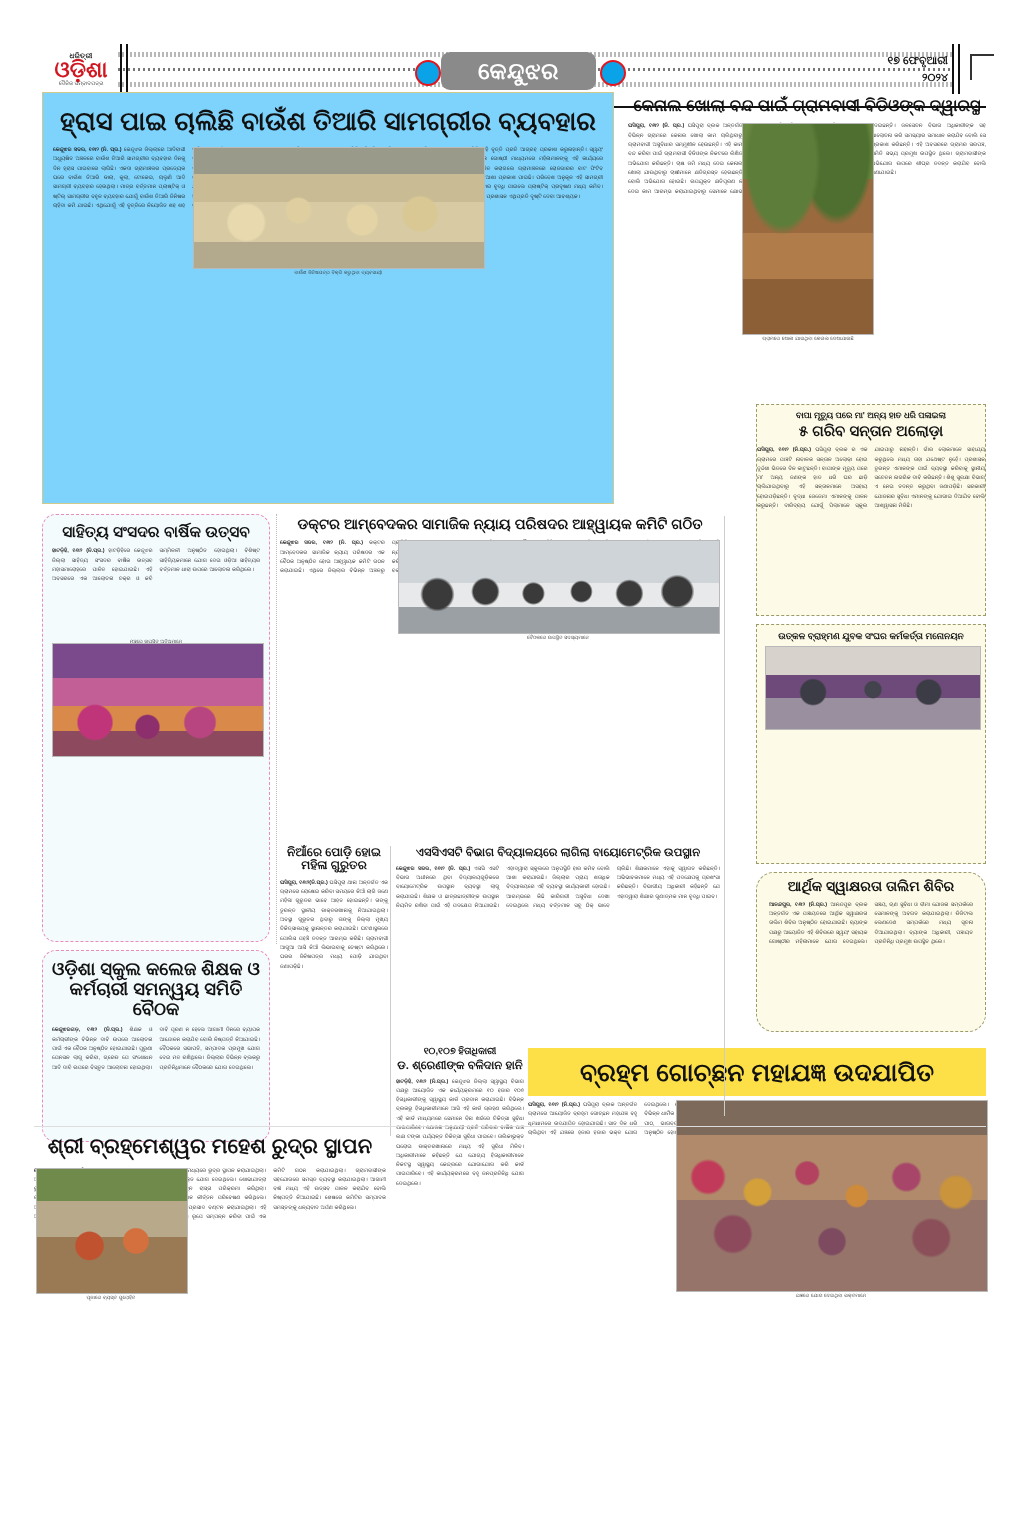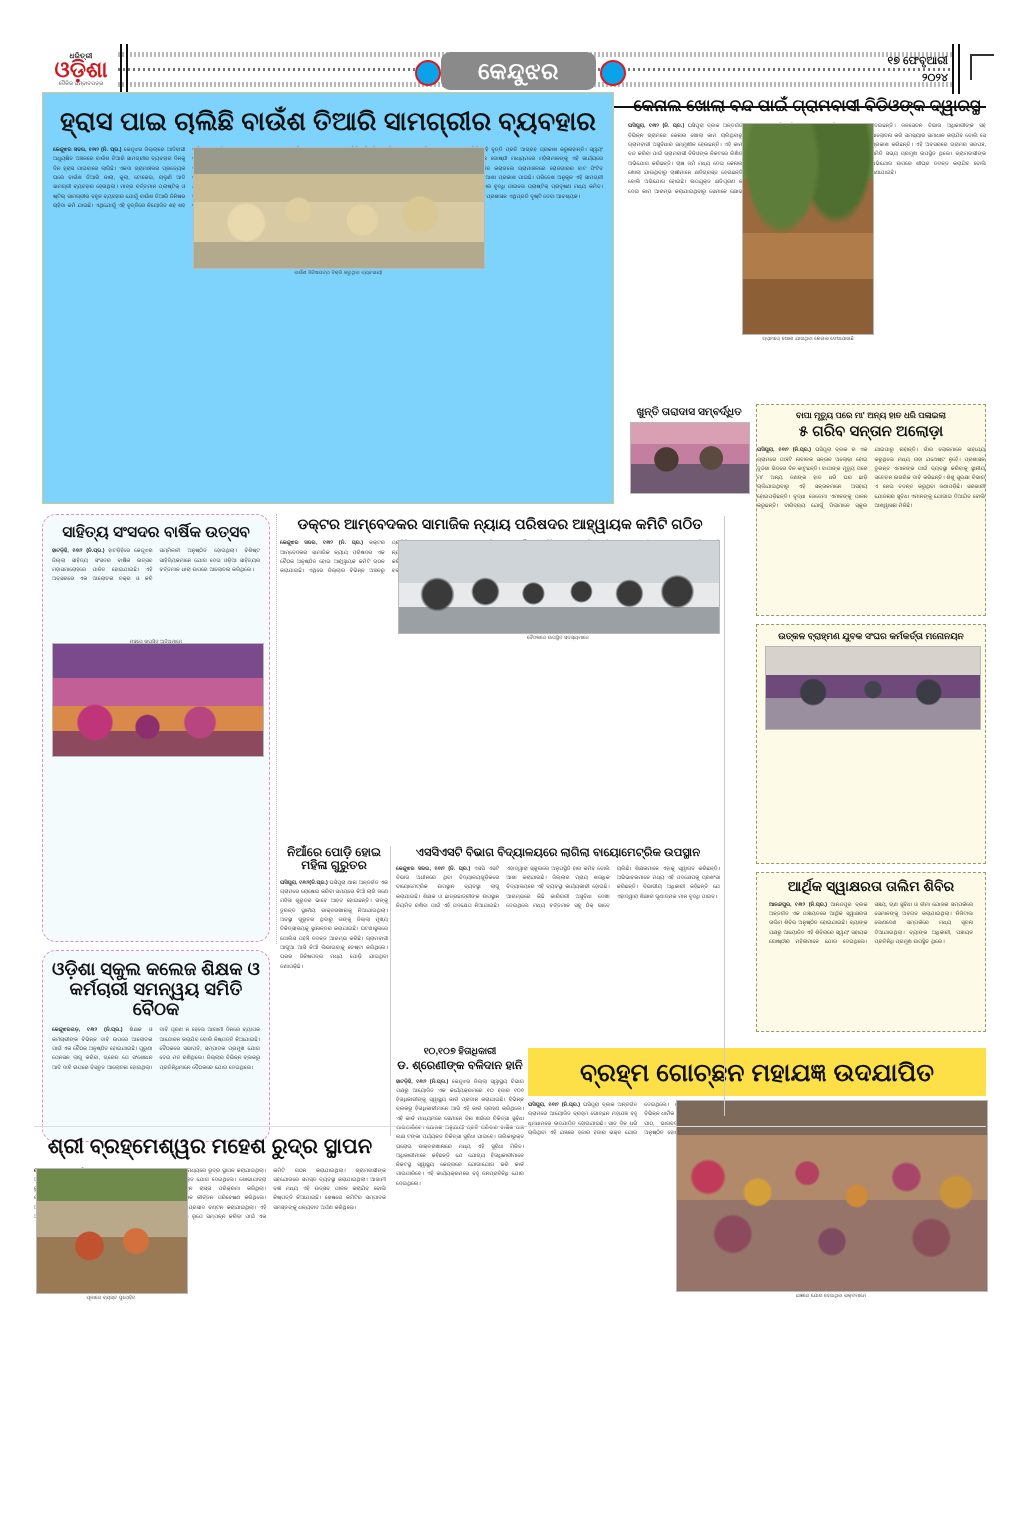--- a/index.html
+++ b/index.html
@@ -169,26 +169,20 @@
         <span style="font-weight:bold;">ଘସିପୁରା, ୧୬ା୨ (ନି. ପ୍ର.)</span>
         <span>ଘସିପୁରା ବ୍ଲକ ଅନ୍ତର୍ଗତ ବିଭିନ୍ନ ଗ୍ରାମରେ କେନାଲ ଖୋଲା କାମ ଚାଲିଥିବାରୁ ଗ୍ରାମବାସୀ ଅସୁବିଧାର ସମ୍ମୁଖୀନ ହେଉଛନ୍ତି। ଏହି କାମ ବନ୍ଦ କରିବା ପାଇଁ ଗ୍ରାମବାସୀ ବିଡିଓଙ୍କ ନିକଟରେ ଲିଖିତ ଅଭିଯୋଗ କରିଛନ୍ତି। ଚାଷ ଜମି ମଧ୍ୟ ଦେଇ କେନାଲ ଖୋଲା ଯାଉଥିବାରୁ ଚାଷୀମାନେ କ୍ଷତିଗ୍ରସ୍ତ ହେଉଛନ୍ତି ବୋଲି ଅଭିଯୋଗ ହୋଇଛି। ଉପଯୁକ୍ତ କ୍ଷତିପୂରଣ ନ ଦେଇ କାମ ଆରମ୍ଭ କରାଯାଇଥିବାରୁ ସେମାନେ କ୍ଷୋଭ ପ୍ରକାଶ କରିଛନ୍ତି। ରାସ୍ତା କଟାଯିବା ଫଳରେ ଯାତାୟାତରେ ବାଧା ସୃଷ୍ଟି ହେଉଛି। ବର୍ଷା ଦିନେ ଏହି କେନାଲରେ ପାଣି ଭର୍ତ୍ତି ହୋଇ ଗ୍ରାମ ଭିତରକୁ ପଶିଯିବାର ଆଶଙ୍କା ରହିଛି। ସ୍କୁଲ ଯାଉଥିବା ପିଲାମାନଙ୍କ ପାଇଁ ବିପଦ ସୃଷ୍ଟି ହୋଇଛି। ତୁରନ୍ତ ଏହି ସମସ୍ୟାର ସମାଧାନ ନ ହେଲେ ଆନ୍ଦୋଳନ କରିବେ ବୋଲି ଗ୍ରାମବାସୀ ଚେତାବନୀ ଦେଇଛନ୍ତି। ବିଡିଓ ଏ ସମ୍ପର୍କରେ ତୁରନ୍ତ ବ୍ୟବସ୍ଥା ଗ୍ରହଣ କରିବେ ବୋଲି ଆଶ୍ୱାସନା ଦେଇଛନ୍ତି। ଜଳସେଚନ ବିଭାଗ ଅଧିକାରୀଙ୍କ ସହ ଆଲୋଚନା କରି ସମସ୍ୟାର ସମାଧାନ କରାଯିବ ବୋଲି ସେ ପ୍ରକାଶ କରିଛନ୍ତି। ଏହି ଅବସରରେ ଗ୍ରାମର ସରପଞ୍ଚ, ସମିତି ସଭ୍ୟ ପ୍ରମୁଖ ଉପସ୍ଥିତ ଥିଲେ। ଗ୍ରାମବାସୀଙ୍କ ଅଭିଯୋଗ ଉପରେ ଶୀଘ୍ର ତଦନ୍ତ କରାଯିବ ବୋଲି ଜଣାଯାଇଛି।</span>
       </div>
       <div class="photo" style="position:absolute;left:114px;top:2px;width:130px;height:210px;">
           <div class="ph-canal"></div>
         </div>
       <div class="cap" style="position:absolute;left:100px;top:214px;width:160px;">ଗ୍ରାମରେ ଖୋଳା ଯାଇଥିବା କେନାଲ ଦେଖାଯାଉଛି</div>
     </div>
   </div>
 
-  <div class="blk" style="left:630px;top:406px;width:118px;height:100px;">
-    <div class="hl" style="font-size:10.5px;margin-bottom:4px;">ଖୁନ୍ତି ତାରାଦାସ ସମ୍ବର୍ଦ୍ଧିତ</div>
-    <div class="photo" style="position:relative;width:118px;height:70px;">
-        <div class="ph-award"></div>
-      </div>
-  </div>
 
   <div class="blk box-cream-dash" style="left:756px;top:404px;width:230px;height:212px;padding:6px 0;">
     <div class="hl" style="font-size:8.4px;margin-bottom:3px;">ବାପା ମୃତ୍ୟୁ ପରେ ମା' ଅନ୍ୟ ହାତ ଧରି ପଳାଇଲା</div>
     <div class="hl" style="font-size:15px;margin-bottom:5px;">୫ ଗରିବ ସନ୍ତାନ ଅଲୋଡ଼ା</div>
     <div class="body cols2" style="height:160px;">
       <span style="font-weight:bold;">ଘସିପୁରା, ୧୬ା୨ (ନି.ପ୍ର.)</span>
       <span>ଘସିପୁରା ବ୍ଲକ ର ଏକ ଗ୍ରାମରେ ପାଞ୍ଚଟି ନାବାଳକ ସନ୍ତାନ ଅଲୋଡ଼ା ହୋଇ ଦୁର୍ଦ୍ଦଶା ଭିତରେ ଦିନ କାଟୁଛନ୍ତି। ବାପାଙ୍କ ମୃତ୍ୟୁ ପରେ ମା' ଅନ୍ୟ ଜଣଙ୍କ ହାତ ଧରି ଘର ଛାଡ଼ି ଚାଲିଯାଇଥିବାରୁ ଏହି ସନ୍ତାନମାନେ ଅସହାୟ ହୋଇପଡ଼ିଛନ୍ତି। ବୃଦ୍ଧା ଜେଜେମା ଏମାନଙ୍କୁ ପାଳନ କରୁଛନ୍ତି। ଦାରିଦ୍ର୍ୟ ଯୋଗୁଁ ପିଲାମାନେ ସ୍କୁଲ ଯାଇପାରୁ ନାହାନ୍ତି। ଗାଁର ଲୋକମାନେ ସାହାଯ୍ୟ କରୁଥିଲେ ମଧ୍ୟ ତାହା ଯଥେଷ୍ଟ ନୁହେଁ। ପ୍ରଶାସନ ତୁରନ୍ତ ଏମାନଙ୍କ ପାଇଁ ବ୍ୟବସ୍ଥା କରିବାକୁ ସ୍ଥାନୀୟ ସଚେତନ ନାଗରିକ ଦାବି କରିଛନ୍ତି। ଶିଶୁ ସୁରକ୍ଷା ବିଭାଗ ଏ ନେଇ ତଦନ୍ତ କରୁଥିବା ଜଣାପଡ଼ିଛି। ସରକାରୀ ଯୋଜନାର ସୁବିଧା ଏମାନଙ୍କୁ ଯୋଗାଇ ଦିଆଯିବ ବୋଲି ଆଶ୍ୱାସନା ମିଳିଛି।</span>
     </div>
   </div>
 
@@ -196,21 +190,21 @@
     <div class="hl" style="font-size:9px;margin-bottom:5px;">ଉତ୍କଳ ବ୍ରାହ୍ମଣ ଯୁବକ ସଂଘର କର୍ମକର୍ତ୍ତା ମନୋନୟନ</div>
     <div class="photo" style="width:214px;height:82px;margin-bottom:5px;">
         <div class="ph-meeting"></div>
       </div>
     <div class="body cols2" style="height:138px;">
       <span style="font-weight:bold;">କେନ୍ଦୁଝରଗଡ଼, ୧୬ା୨ (ନି.ପ୍ର.)</span>
       <span>କେନ୍ଦୁଝରଗଡ଼ରେ ଉତ୍କଳ ବ୍ରାହ୍ମଣ ଯୁବକ ସଂଘର ଏକ ବୈଠକ ଅନୁଷ୍ଠିତ ହୋଇଯାଇଛି। ଏଥିରେ ନୂତନ କର୍ମକର୍ତ୍ତା ମନୋନୟନ କରାଯାଇଛି। ସଭାପତି ଭାବେ ସର୍ବସମ୍ମତିକ୍ରମେ ଜଣଙ୍କୁ ନିର୍ବାଚିତ କରାଯାଇଛି। ସମ୍ପାଦକ, କୋଷାଧ୍ୟକ୍ଷ ଆଦି ପଦବୀରେ ମଧ୍ୟ ମନୋନୟନ ହୋଇଛି। ଆଗାମୀ ଦିନରେ ସଂଘର କାର୍ଯ୍ୟକ୍ରମ ସମ୍ପର୍କରେ ଆଲୋଚନା କରାଯାଇଥିଲା। ସମାଜ ସେବା କାର୍ଯ୍ୟକ୍ରମ ଉପରେ ଗୁରୁତ୍ୱ ଦିଆଯିବ ବୋଲି ନିଷ୍ପତ୍ତି ହୋଇଛି। ବୈଠକରେ ବହୁ ସଦସ୍ୟ ଯୋଗ ଦେଇଥିଲେ।</span>
     </div>
   </div>
 
-  <div class="blk box-cream-dash" style="left:756px;top:872px;width:230px;height:160px;padding:6px 12px;">
+  <div class="blk box-cream-dash" style="left:756px;top:872px;width:230px;height:160px;padding:6px 12px;border-radius:18px;">
     <div class="hl" style="font-size:14px;margin-bottom:5px;">ଆର୍ଥିକ ସ୍ୱାକ୍ଷରତା ତାଲିମ ଶିବିର</div>
     <div class="body cols2" style="height:126px;">
       <span style="font-weight:bold;">ଆନନ୍ଦପୁର, ୧୬ା୨ (ନି.ପ୍ର.)</span>
       <span>ଆନନ୍ଦପୁର ବ୍ଲକ ଅନ୍ତର୍ଗତ ଏକ ପଞ୍ଚାୟତରେ ଆର୍ଥିକ ସ୍ୱାକ୍ଷରତା ତାଲିମ ଶିବିର ଅନୁଷ୍ଠିତ ହୋଇଯାଇଛି। ବ୍ୟାଙ୍କ ପକ୍ଷରୁ ଆୟୋଜିତ ଏହି ଶିବିରରେ ସ୍ୱୟଂ ସହାୟକ ଗୋଷ୍ଠୀର ମହିଳାମାନେ ଯୋଗ ଦେଇଥିଲେ। ସଞ୍ଚୟ, ଋଣ ସୁବିଧା ଓ ବୀମା ଯୋଜନା ସମ୍ପର୍କରେ ସେମାନଙ୍କୁ ଅବଗତ କରାଯାଇଥିଲା। ଡିଜିଟାଲ ଲେଣଦେଣ ସମ୍ପର୍କରେ ମଧ୍ୟ ସୂଚନା ଦିଆଯାଇଥିଲା। ବ୍ୟାଙ୍କ ଅଧିକାରୀ, ପଞ୍ଚାୟତ ପ୍ରତିନିଧି ପ୍ରମୁଖ ଉପସ୍ଥିତ ଥିଲେ।</span>
     </div>
   </div>
 
   <div class="blk box-pinkdash" style="left:42px;top:514px;width:228px;height:428px;padding:8px 9px;">
     <div class="hl" style="font-size:15.5px;margin-bottom:6px;">ସାହିତ୍ୟ ସଂସଦର ବାର୍ଷିକ ଉତ୍ସବ</div>
     <div class="body cols2" style="height:92px;">

